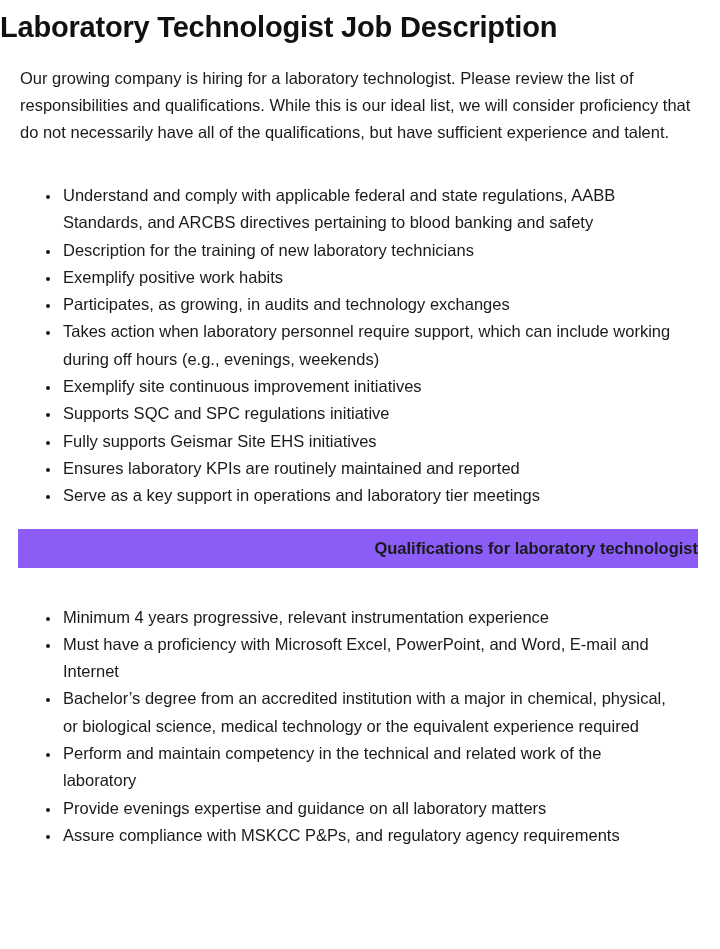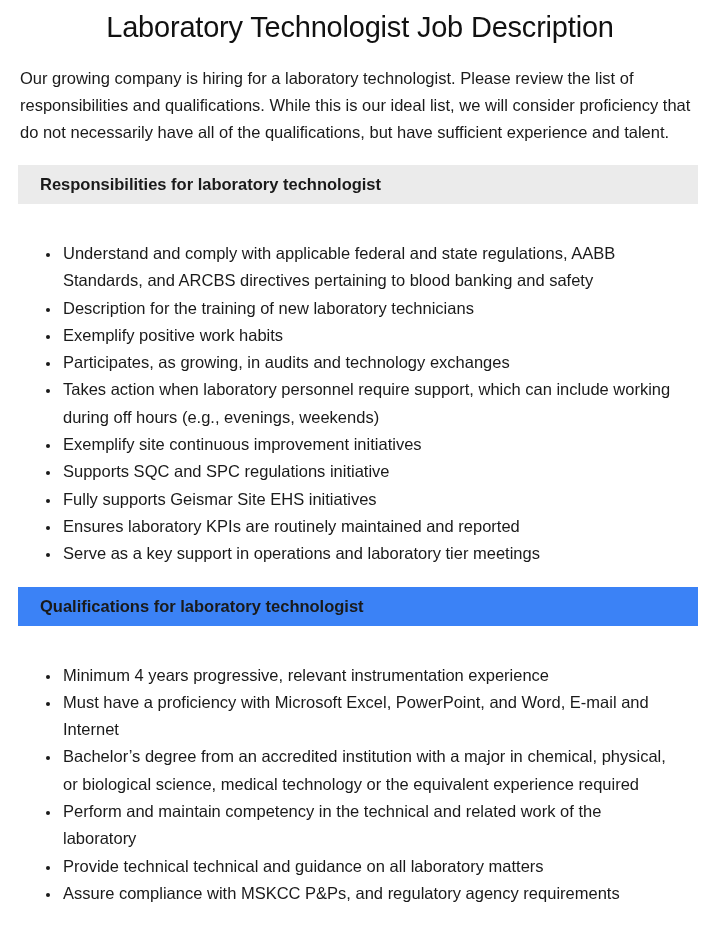--- a/index.html
+++ b/index.html
@@ -7,22 +7,22 @@
   body {
     width: 720px;
     min-height: 949px;
     font-family: "Liberation Sans", sans-serif;
     color: #1a1a1a;
     -webkit-font-smoothing: antialiased;
   }
   .page { padding: 6px 0 17px 0; }
   .title {
     font-size: 29px;
-    font-weight: 400;
-    text-align: center;
+    font-weight: 700;
+    text-align: left;
     letter-spacing: -0.2px;
     color: #111111;
     line-height: 38px;
     margin-top: 2px;
   }
   .intro {
     font-size: 16.5px;
     line-height: 27px;
     margin: 19px 28px 0 20px;
   }
@@ -51,44 +51,41 @@
 </head>
 <body>
 
 <div class="page">
 
   <h1 class="title">Laboratory Technologist Job Description</h1>
 
   <p class="intro">Our growing company is hiring for a laboratory technologist. Please review the list of responsibilities and qualifications. While this is our ideal list, we will consider proficiency that do not necessarily have all of the qualifications, but have sufficient experience and talent.</p>
 
   <section>
-    <div class="section-bar" style="background-color: rgb(235, 235, 235);">
-      <span class="section-heading">Responsibilities for laboratory technologist</span>
-    </div>
     <ul class="bullets">
         <li>Understand and comply with applicable federal and state regulations, AABB Standards, and ARCBS directives pertaining to blood banking and safety</li>
         <li>Description for the training of new laboratory technicians</li>
         <li>Exemplify positive work habits</li>
         <li>Participates, as growing, in audits and technology exchanges</li>
         <li>Takes action when laboratory personnel require support, which can include working during off hours (e.g., evenings, weekends)</li>
         <li>Exemplify site continuous improvement initiatives</li>
         <li>Supports SQC and SPC regulations initiative</li>
         <li>Fully supports Geismar Site EHS initiatives</li>
         <li>Ensures laboratory KPIs are routinely maintained and reported</li>
         <li>Serve as a key support in operations and laboratory tier meetings</li>
       </ul>
   </section>
 
   <section>
-    <div class="section-bar" style="background-color: #3b82f6;">
+    <div class="section-bar" style="background-color: #8b5cf6; justify-content: flex-end;">
       <span class="section-heading">Qualifications for laboratory technologist</span>
     </div>
     <ul class="bullets">
         <li>Minimum 4 years progressive, relevant instrumentation experience</li>
         <li>Must have a proficiency with Microsoft Excel, PowerPoint, and Word, E-mail and Internet</li>
         <li>Bachelor’s degree from an accredited institution with a major in chemical, physical, or biological science, medical technology or the equivalent experience required</li>
         <li>Perform and maintain competency in the technical and related work of the laboratory</li>
-        <li>Provide technical technical and guidance on all laboratory matters</li>
+        <li>Provide evenings expertise and guidance on all laboratory matters</li>
         <li>Assure compliance with MSKCC P&amp;Ps, and regulatory agency requirements</li>
       </ul>
   </section>
 
 </div>
 
 </body></html>

